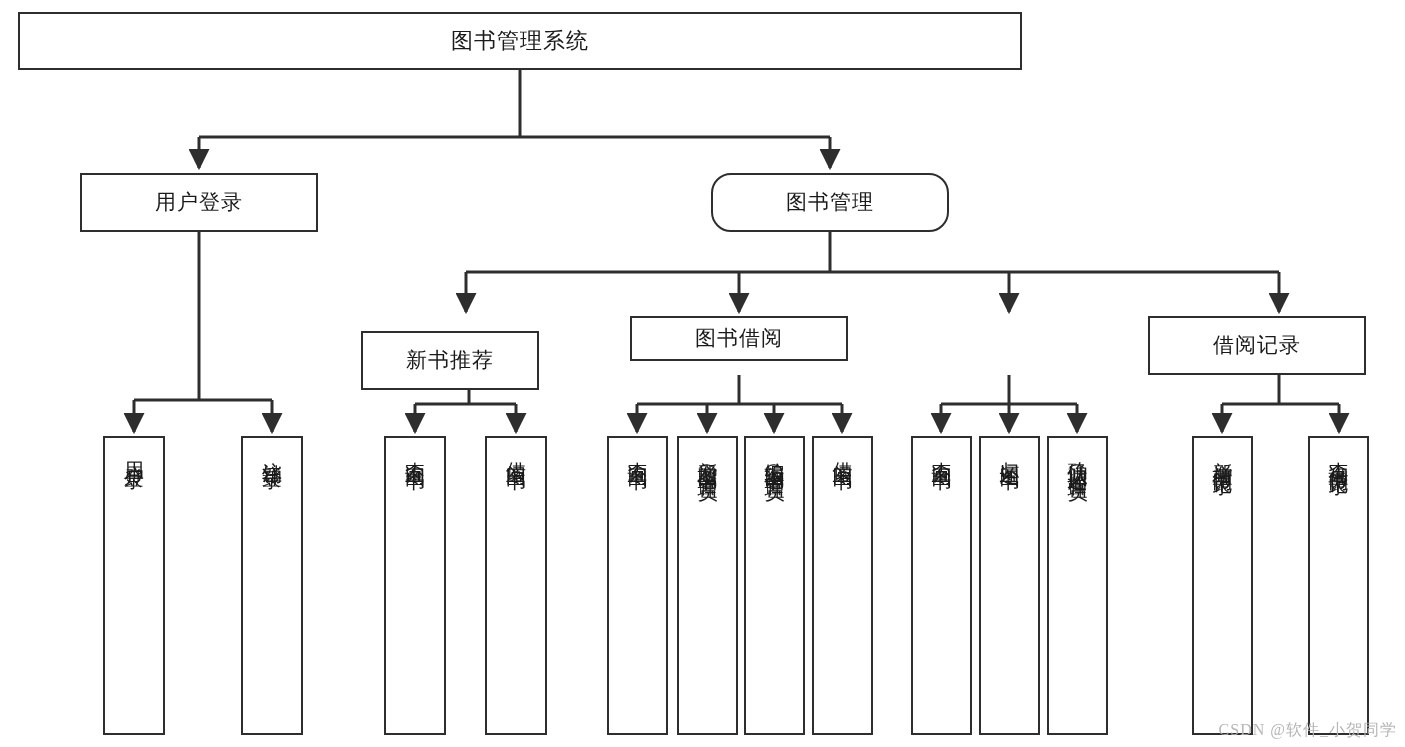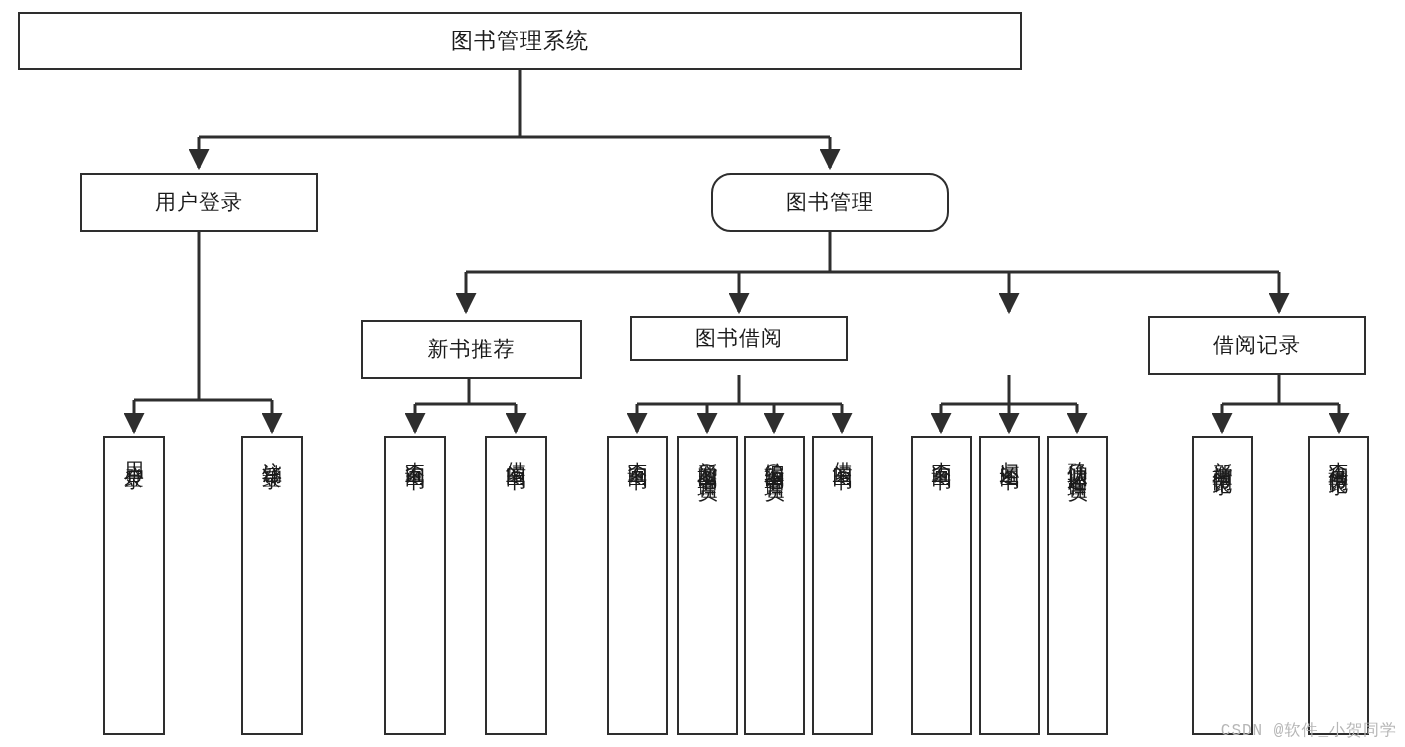--- a/index.html
+++ b/index.html
@@ -63,21 +63,21 @@
     padding-top: 4px;
   }
   .watermark {
     position: absolute;
     right: 8px;
     bottom: 6px;
     font-size: 16px;
     color: #b6b6b6;
     letter-spacing: 1px;
     white-space: nowrap;
-    font-family: Liberation Mono, monospace;
+    font-family: Liberation Serif, serif;
   }
 </style>
 </head>
 <body>
 
 <div id="diagram">
 
   <svg class="connectors" viewBox="0 0 1405 747" xmlns="http://www.w3.org/2000/svg">
     <defs>
       <marker id="arrow" viewBox="0 0 10 10" refX="9" refY="5" markerWidth="7" markerHeight="7" orient="auto-start-reverse">
@@ -133,21 +133,21 @@
   </div>
 
   <div class="node horiz" style="left:80px; top:173px; width:238px; height:59px;">
     <span>用户登录</span>
   </div>
 
   <div class="node horiz" style="left:711px; top:173px; width:238px; height:59px;border-radius:20px;">
     <span>图书管理</span>
   </div>
 
-  <div class="node horiz" style="left:361px; top:320px; width:221px; height:59px;justify-content:center;">
+  <div class="node horiz" style="left:361px; top:331px; width:178px; height:59px;justify-content:center;">
     <span>新书推荐</span>
   </div>
 
   <div class="node horiz" style="left:630px; top:316px; width:218px; height:45px;">
     <span>图书借阅</span>
   </div>
 
 
   <div class="node horiz" style="left:1148px; top:316px; width:218px; height:59px;">
     <span>借阅记录</span>

